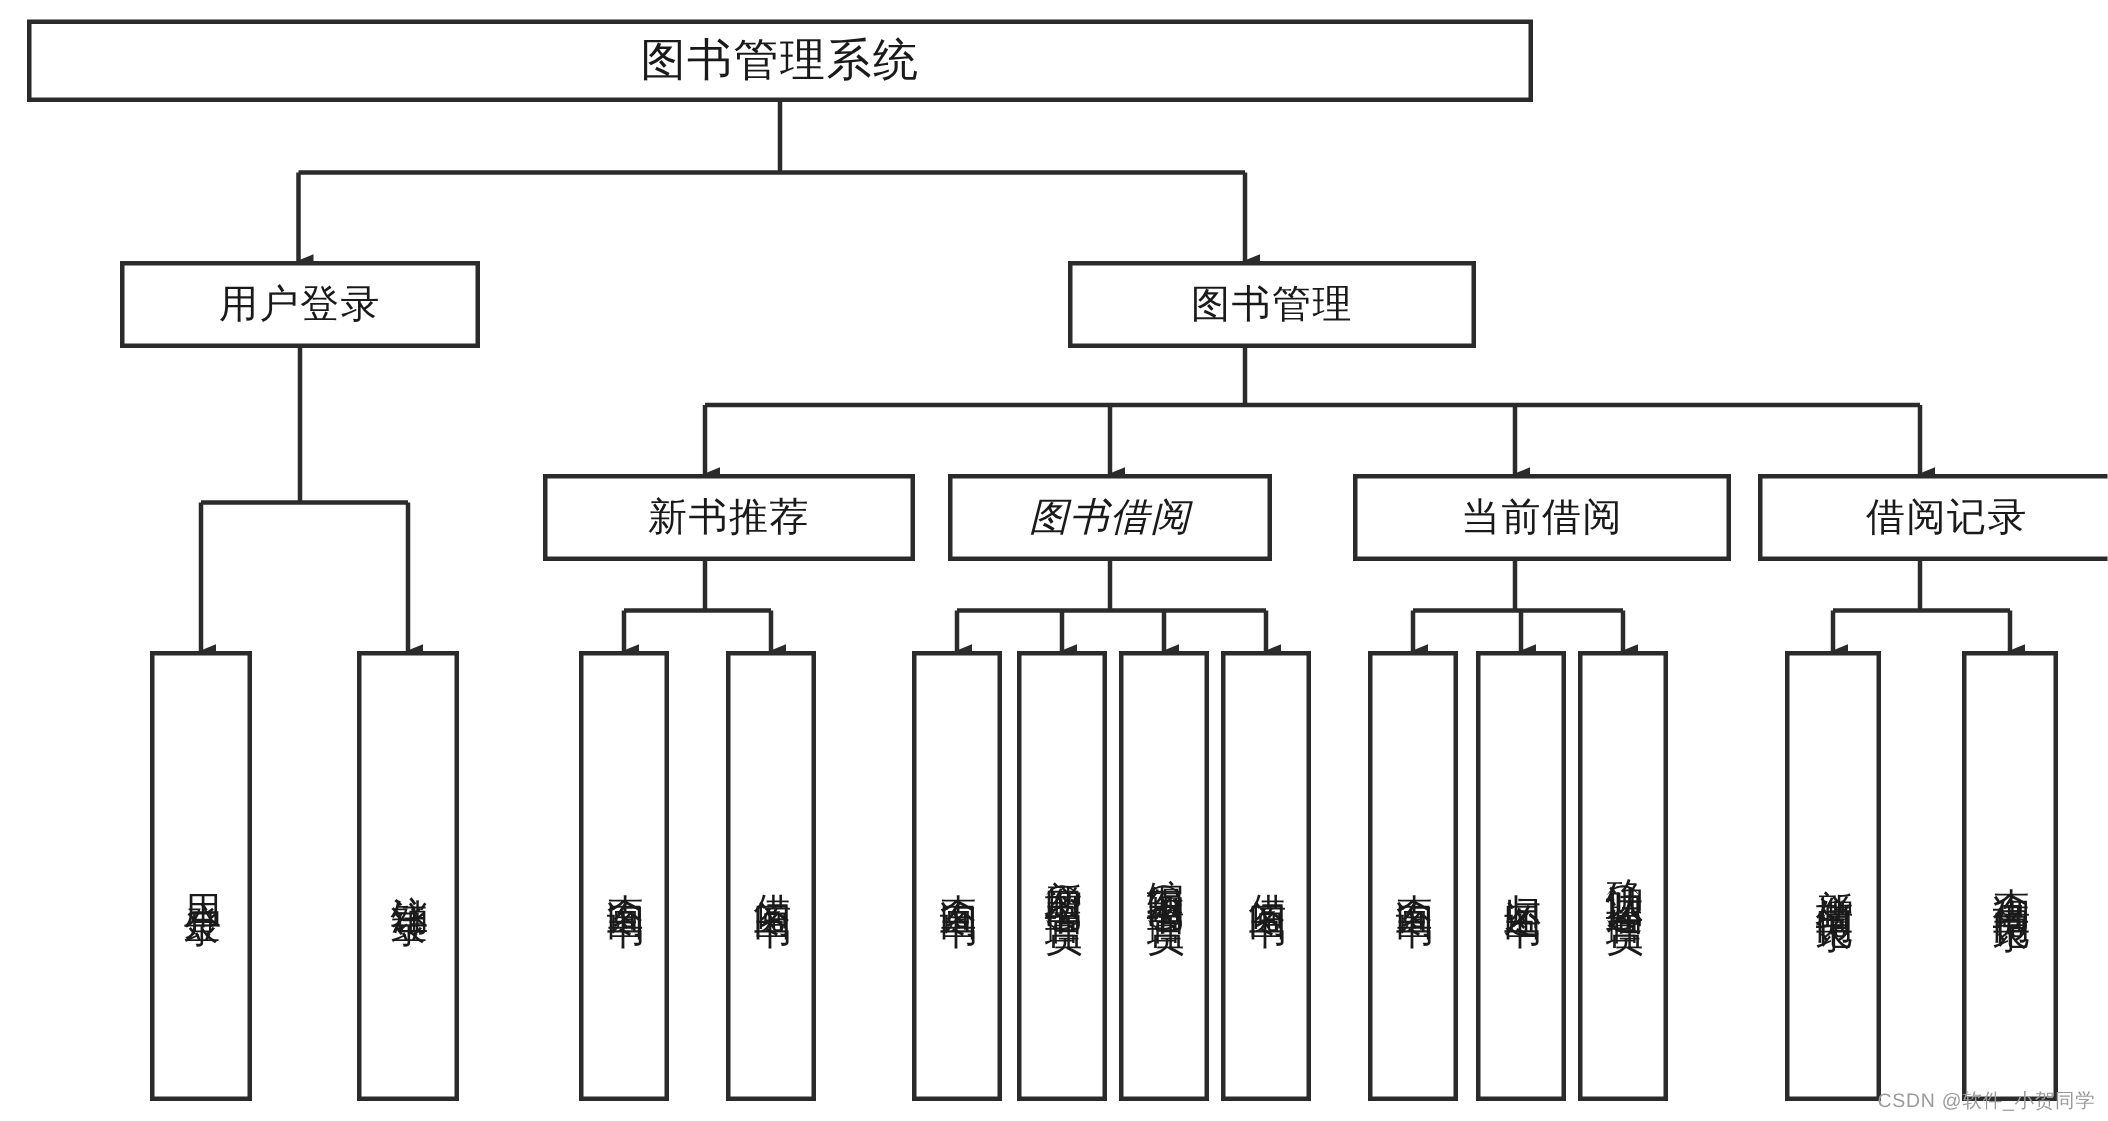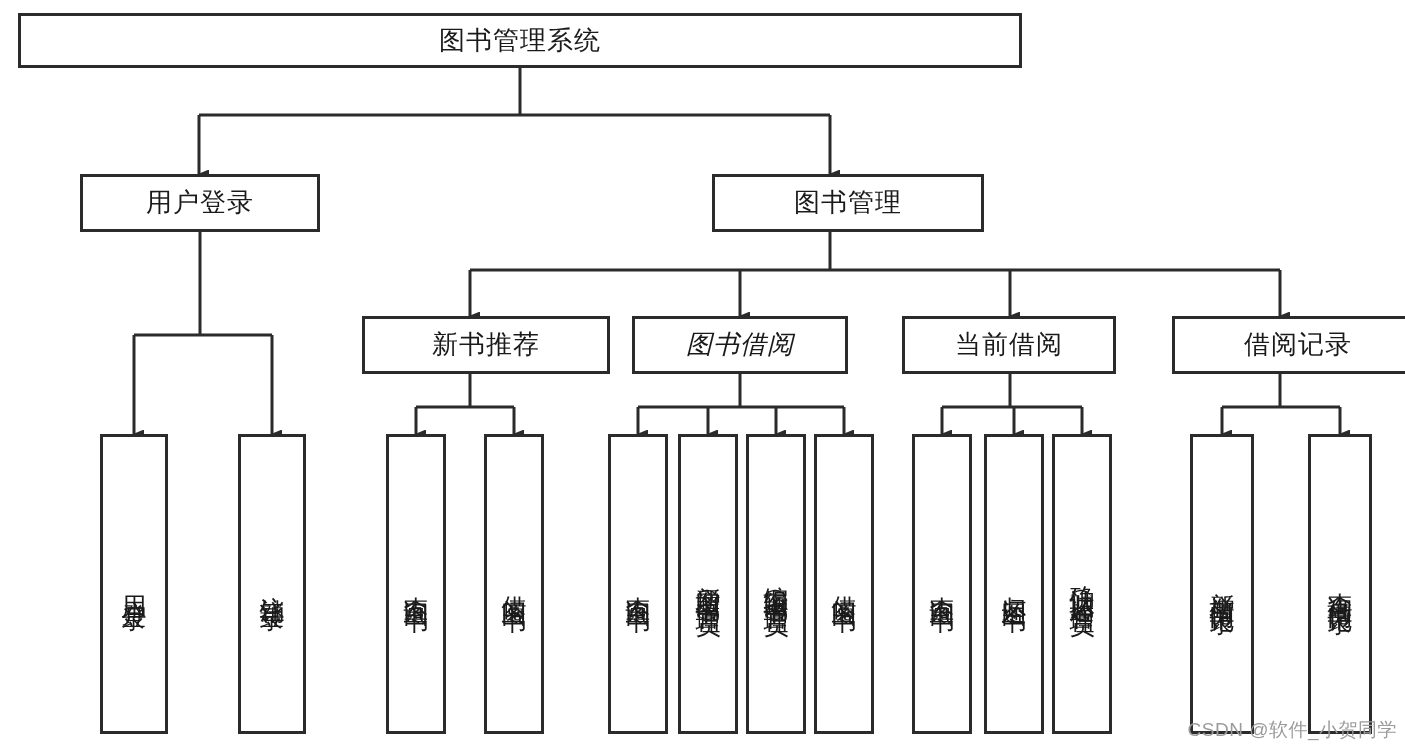--- a/index.html
+++ b/index.html
@@ -40,40 +40,40 @@
     color: #1a1a1a;
     text-align: center;
     line-height: 1.12;
     white-space: nowrap;
   }
   .node.horiz .node-label {
     font-size: 26px;
     letter-spacing: 1px;
   }
   .node.root .node-label {
-    font-size: 26px;
+    font-size: 30px;
     letter-spacing: 1px;
   }
   .node.vert {
     align-items: center;
     justify-content: center;
   }
   .node.vert .node-label {
     writing-mode: vertical-rl;
     text-orientation: upright;
     font-size: 25px;
     letter-spacing: 4px;
     line-height: 1;
     white-space: nowrap;
   }
   #watermark {
     position: absolute;
     right: 8px;
     bottom: 4px;
-    font-size: 19px;
+    font-size: 13px;
     color: #9b9b9b;
     letter-spacing: 0.5px;
     white-space: nowrap;
     pointer-events: none;
   }
 </style>
 </head>
 <body>
 
 <div id="diagram-root">
@@ -130,21 +130,21 @@
       </div>
       <div class="node horiz" style="left: 712px; top: 174px; width: 272px; height: 58px;">
         <span class="node-label">图书管理</span>
       </div>
       <div class="node horiz" style="left: 362px; top: 316px; width: 248px; height: 58px; align-items: center;">
         <span class="node-label">新书推荐</span>
       </div>
       <div class="node horiz" style="left: 632px; top: 316px; width: 216px; height: 58px; font-style: italic;">
         <span class="node-label">图书借阅</span>
       </div>
-      <div class="node horiz" style="left: 902px; top: 316px; width: 214px; height: 58px;">
+      <div class="node horiz" style="left: 902px; top: 316px; width: 252px; height: 58px;">
         <span class="node-label">当前借阅</span>
       </div>
       <div class="node horiz" style="left: 1172px; top: 316px; width: 252px; height: 58px;">
         <span class="node-label">借阅记录</span>
       </div>
       <div class="node vert" style="left: 100px; top: 434px; width: 68px; height: 300px;">
         <span class="node-label">用户登录</span>
       </div>
       <div class="node vert" style="left: 238px; top: 434px; width: 68px; height: 300px;">
         <span class="node-label">注销登录</span>

